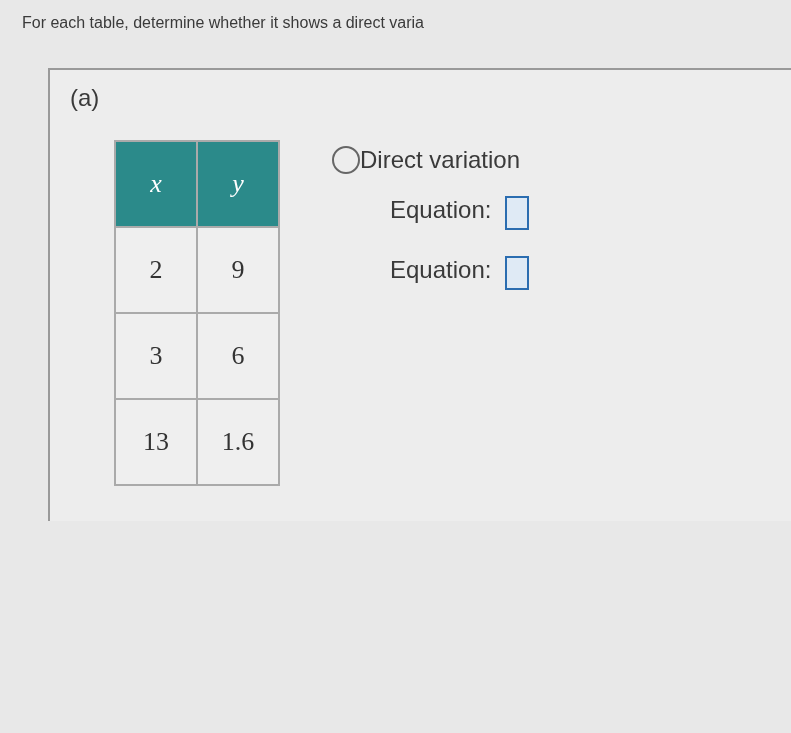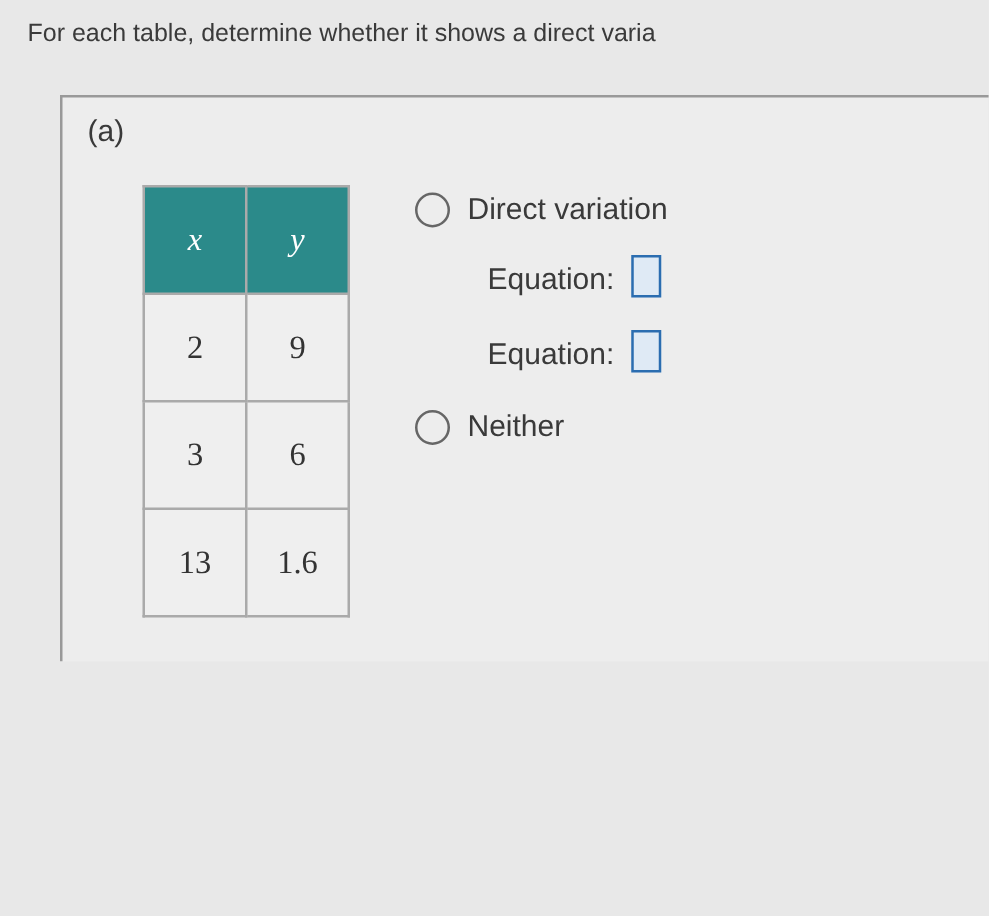--- a/index.html
+++ b/index.html
@@ -10,21 +10,21 @@
     body {
       background: #e8e8e8;
       font-family: Georgia, 'Times New Roman', serif;
       width: 791px;
       height: 733px;
       overflow: hidden;
       color: #2a2a2a;
       padding: 0;
     }
     .question-text {
-      font-size: 20px;
+      font-size: 16px;
       line-height: 1.9;
       padding: 8px 0 0 22px;
       color: #3a3a3a;
       font-family: Verdana, Geneva, sans-serif;
     }
     .panel {
       margin: 30px 0 0 48px;
       border: 2px solid #999;
       border-right: none;
       border-bottom: none;
@@ -68,39 +68,38 @@
       height: 86px;
       border: 2px solid #aaa;
       text-align: center;
     }
     .options {
       padding-top: 6px;
     }
     .option-row {
       display: flex;
       align-items: center;
-      gap: 14px;
       margin-bottom: 26px;
     }
     .radio {
       width: 28px;
       height: 28px;
       border: 2.5px solid #666;
       border-radius: 50%;
       background: #ededed;
       flex-shrink: 0;
     }
     .option-label {
       font-family: Verdana, Geneva, sans-serif;
       font-size: 24px;
       color: #3a3a3a;
     }
     .equation-row {
       display: flex;
-      align-items: flex-end;
+      align-items: flex-start;
       gap: 14px;
       margin: -4px 0 30px 58px;
     }
     .equation-label {
       font-family: Verdana, Geneva, sans-serif;
       font-size: 24px;
       color: #3a3a3a;
     }
     .equation-input {
       width: 24px;
@@ -148,19 +147,15 @@
       <div class="equation-row">
         <span class="equation-label">Equation:</span>
         <div class="equation-input"></div>
       </div>
 
       <div class="equation-row">
         <span class="equation-label">Equation:</span>
         <div class="equation-input"></div>
       </div>
 
-      <div class="option-row" style="margin-top:6px;">
-        <div class="radio"></div>
-        <span class="option-label">Neither</span>
-      </div>
     </div>
   </div>
 </div>
 
 </body></html>

